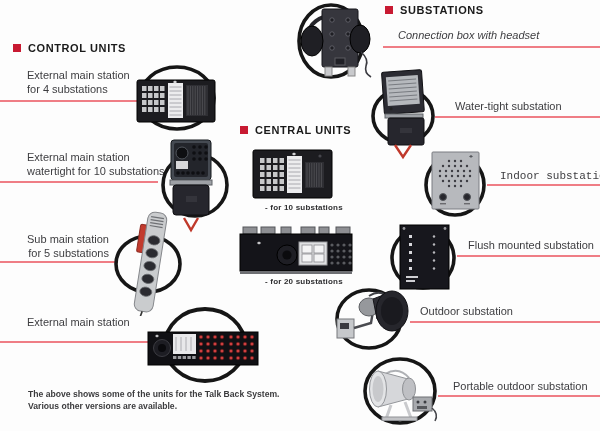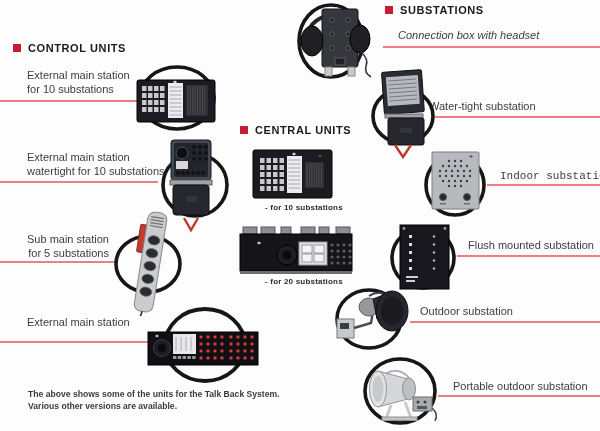--- a/index.html
+++ b/index.html
@@ -28,21 +28,21 @@
     <span class="bullet"></span>
     <span class="heading-text">CONTROL UNITS</span>
   </div>
   <div class="heading" style="left:385px;top:4px;">
     <span class="bullet"></span>
     <span class="heading-text">SUBSTATIONS</span>
   </div>
 
   <div class="label" style="left:27px;top:68px;">
     <div>External main station</div>
-    <div>for 10 substations</div>
+    <div>for 4 substations</div>
   </div>
   <div class="redline" style="left:0;top:100px;width:140px;"></div>
 
   <div class="label" style="left:27px;top:150px;">
     <div>External main station</div>
     <div>watertight for 10 substations</div>
   </div>
   <div class="redline" style="left:0;top:181px;width:158px;"></div>
 
   <div class="label" style="left:27px;top:232px;text-align:right;">
@@ -52,21 +52,21 @@
   <div class="redline" style="left:0;top:261px;width:118px;"></div>
 
   <div class="label" style="left:27px;top:315px;">
     <div>External main station</div>
   </div>
   <div class="redline" style="left:0;top:341px;width:150px;"></div>
 
   <div class="label" style="left:398px;top:28px;font-style:italic;">Connection box with headset</div>
   <div class="redline" style="left:383px;top:46px;width:217px;"></div>
 
-  <div class="label" style="left:429px;top:99px;">Water-tight substation</div>
+  <div class="label" style="left:455px;top:99px;">Water-tight substation</div>
   <div class="redline" style="left:435px;top:116px;width:165px;"></div>
 
   <div class="label" style="left:500px;top:169px;font-family:Liberation Mono, monospace;">Indoor substation</div>
   <div class="redline" style="left:487px;top:184px;width:113px;"></div>
 
   <div class="label" style="left:468px;top:238px;">Flush mounted substation</div>
   <div class="redline" style="left:457px;top:255px;width:143px;"></div>
 
   <div class="label" style="left:420px;top:304px;">Outdoor substation</div>
   <div class="redline" style="left:410px;top:321px;width:190px;"></div>

